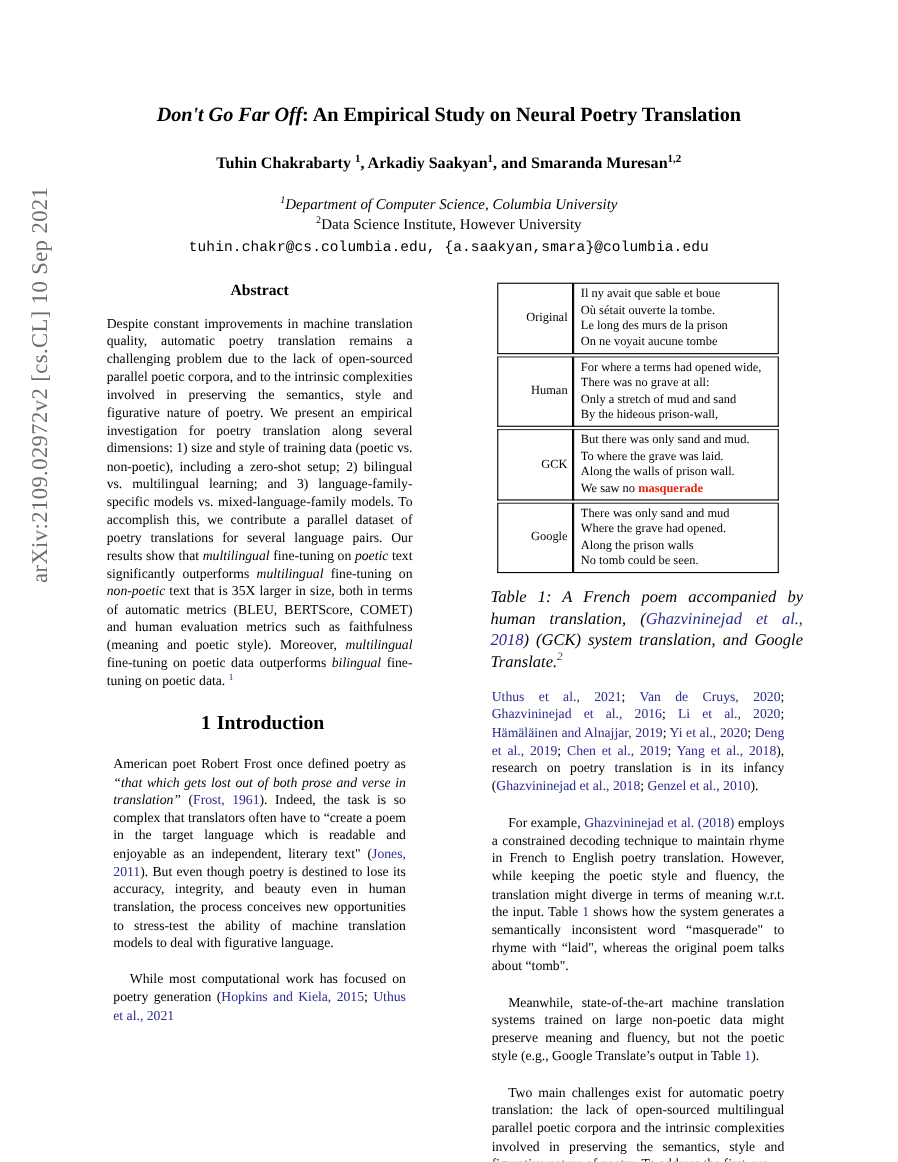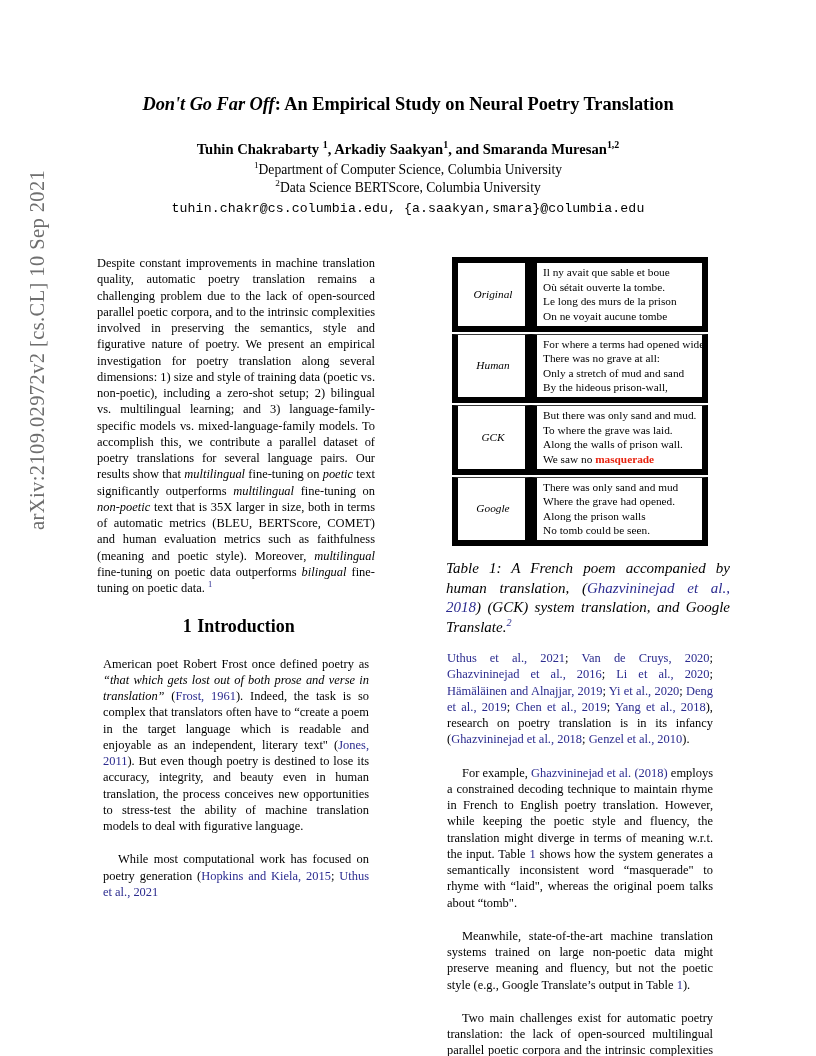--- a/index.html
+++ b/index.html
@@ -55,21 +55,21 @@
   #authors {
     margin-top: 24px;
     font-size: 14.6px;
     font-weight: bold;
     line-height: 1.28;
   }
   #affil1, #affil2 {
     font-size: 13.6px;
     line-height: 1.32;
   }
-  #affil1 { margin-top: 2px; }
+  #affil1 { margin-top: 18px; font-style: italic; }
   #emails {
     margin-top: 4px;
     font-family: Liberation Mono, monospace;
     font-size: 13.2px;
     letter-spacing: 0.1px;
   }
   sup { font-size: 0.68em; vertical-align: super; line-height: 0; }
 
   
   #columns {
@@ -119,27 +119,26 @@
     border-spacing: 0;
     width: 256px;
     margin: 2px auto 0 auto;
     font-size: 11.3px;
     line-height: 1.295;
     table-layout: fixed;
   }
   #poem-table td {
     padding: 2px 4px 2px 5px;
     vertical-align: middle;
-    border: 6px solid #000000;
+    border: 1px solid #000000;
   }
   #poem-table td.label-cell {
     width: 56px;
-    text-align: center;
+    text-align: right;
     padding-left: 7px;
-    font-style: italic;
   }
   #poem-table td.lines-cell {
     text-align: left;
     padding-left: 6px;
   }
   #poem-table tr + tr td { border-top: none; }
   #poem-table tr + tr td.lines-cell { border-top: 1px solid #3a3a3a; }
   #poem-table tr + tr td.label-cell { border-top: 1px solid #3a3a3a; }
   #poem-table tr.gap-row td { border: none; padding: 0; height: 2px; }
 
@@ -160,29 +159,30 @@
 
 <div id="page">
 
   <div id="title-block">
     <div id="paper-title"><span class="ital">Don't Go Far Off</span><span>: An Empirical Study on Neural Poetry Translation</span></div>
 
     <div id="authors"><span>Tuhin Chakrabarty</span> <sup>1</sup>, <span>Arkadiy Saakyan</span><sup>1</sup><span>, and </span><span>Smaranda Muresan</span><sup>1,2</sup></div>
 
     <div id="affil1"><sup>1</sup><span>Department of Computer Science, Columbia University</span></div>
 
-    <div id="affil2"><sup>2</sup><span>Data Science BERTScore, Columbia University</span></div>
+    <div id="affil2"><sup>2</sup><span>Data Science Institute, However University</span></div>
 
     <div id="emails">tuhin.chakr@cs.columbia.edu, {a.saakyan,smara}@columbia.edu</div>
   </div>
 
   <div id="columns">
 
     <div class="col" id="col-left">
 
+      <h2 class="abstract-head">Abstract</h2>
 
       <div class="abstract-body">
         <p><span>Despite constant improvements in machine translation quality, automatic poetry translation remains a challenging problem due to the lack of open-sourced parallel poetic corpora, and to the intrinsic complexities involved in preserving the semantics, style and figurative nature of poetry. We present an empirical investigation for poetry translation along several dimensions: 1) size and style of training data (poetic vs. non-poetic), including a zero-shot setup; 2) bilingual vs. multilingual learning; and 3) language-family-specific models vs. mixed-language-family models. To accomplish this, we contribute a parallel dataset of poetry translations for several language pairs. Our results show that </span><span class="ital">multilingual</span><span> fine-tuning on </span><span class="ital">poetic</span><span> text significantly outperforms </span><span class="ital">multilingual</span><span> fine-tuning on </span><span class="ital">non-poetic</span><span> text that is 35X larger in size, both in terms of automatic metrics (BLEU, BERTScore, COMET) and human evaluation metrics such as faithfulness (meaning and poetic style). Moreover, </span><span class="ital">multilingual</span><span> fine-tuning on poetic data outperforms </span><span class="ital">bilingual</span><span> fine-tuning on poetic data. </span><sup class="cite">1</sup></p>
       </div>
 
       <h2 class="section-head"><span class="num">1</span><span>Introduction</span></h2>
 
       <p class="body-par noindent"><span>American poet Robert Frost once defined poetry as </span><span class="ital">“that which gets lost out of both prose and verse in translation”</span><span> (</span><span class="cite">Frost, 1961</span><span>). Indeed, the task is so complex that translators often have to “create a poem in the target language which is readable and enjoyable as an independent, literary text" (</span><span class="cite">Jones, 2011</span><span>). But even though poetry is destined to lose its accuracy, integrity, and beauty even in human translation, the process conceives new opportunities to stress-test the ability of machine translation models to deal with figurative language.</span></p>
 
       <p class="body-par"><span>While most computational work has focused on poetry generation (</span><span class="cite">Hopkins and Kiela, 2015</span><span>; </span><span class="cite">Uthus et al., 2021</span></p>

